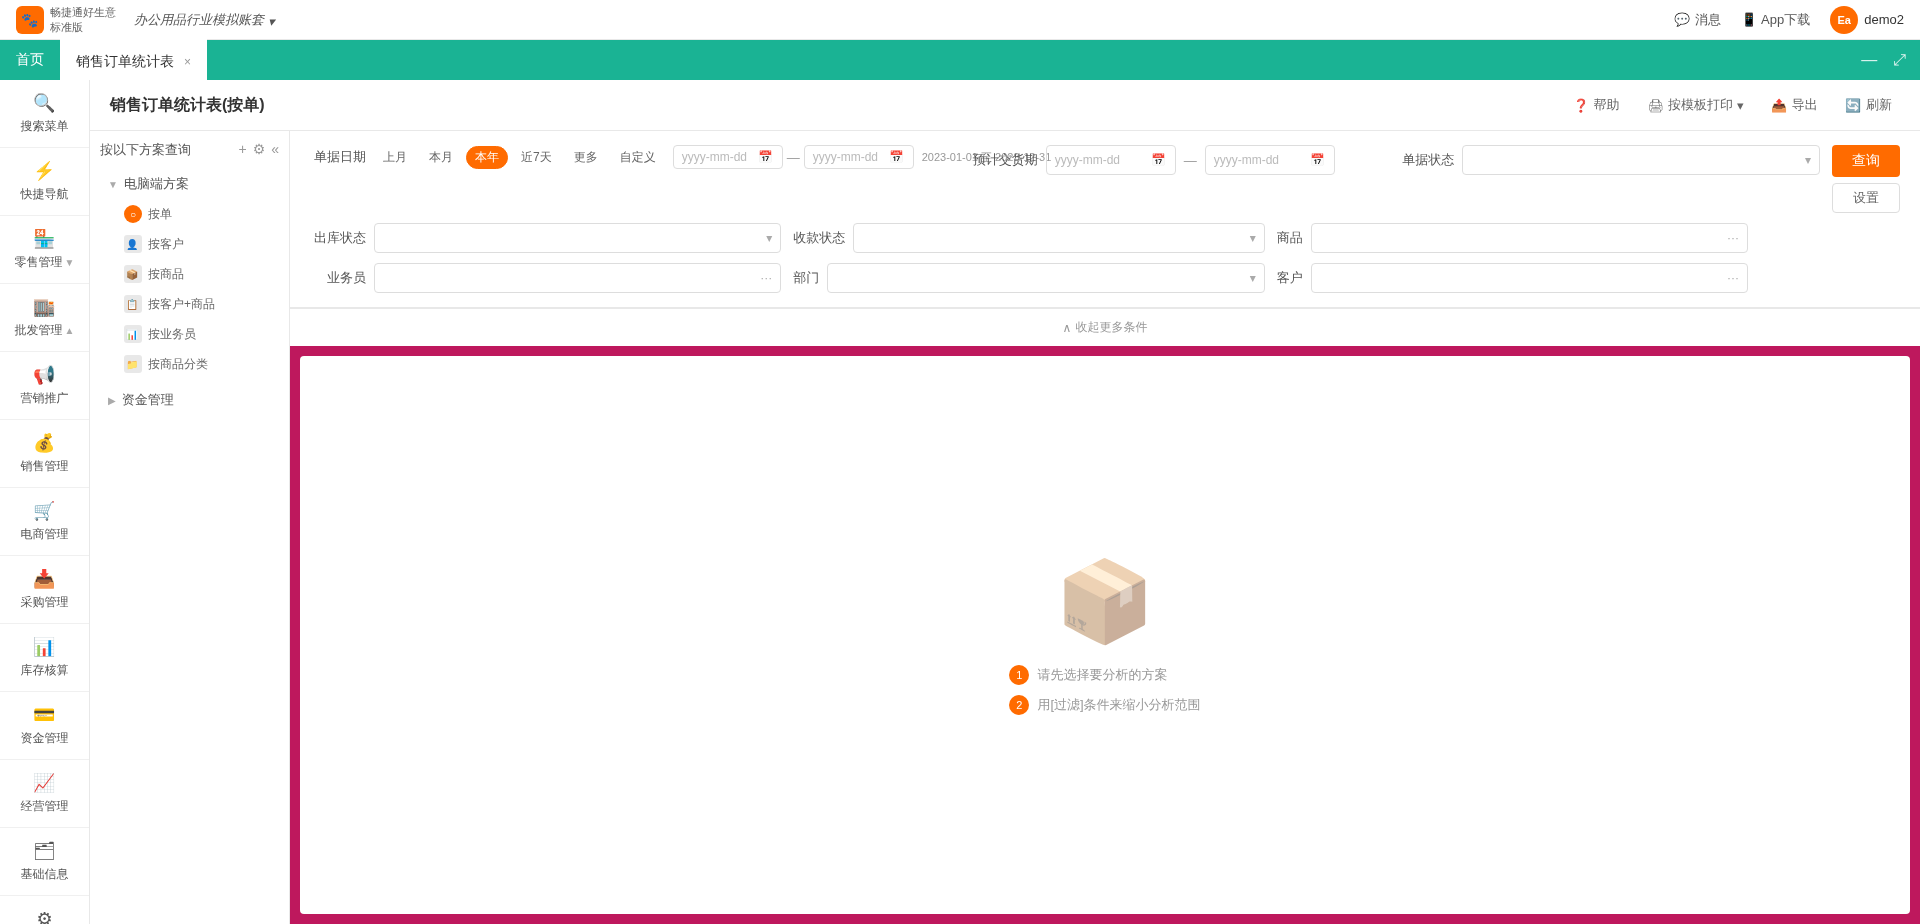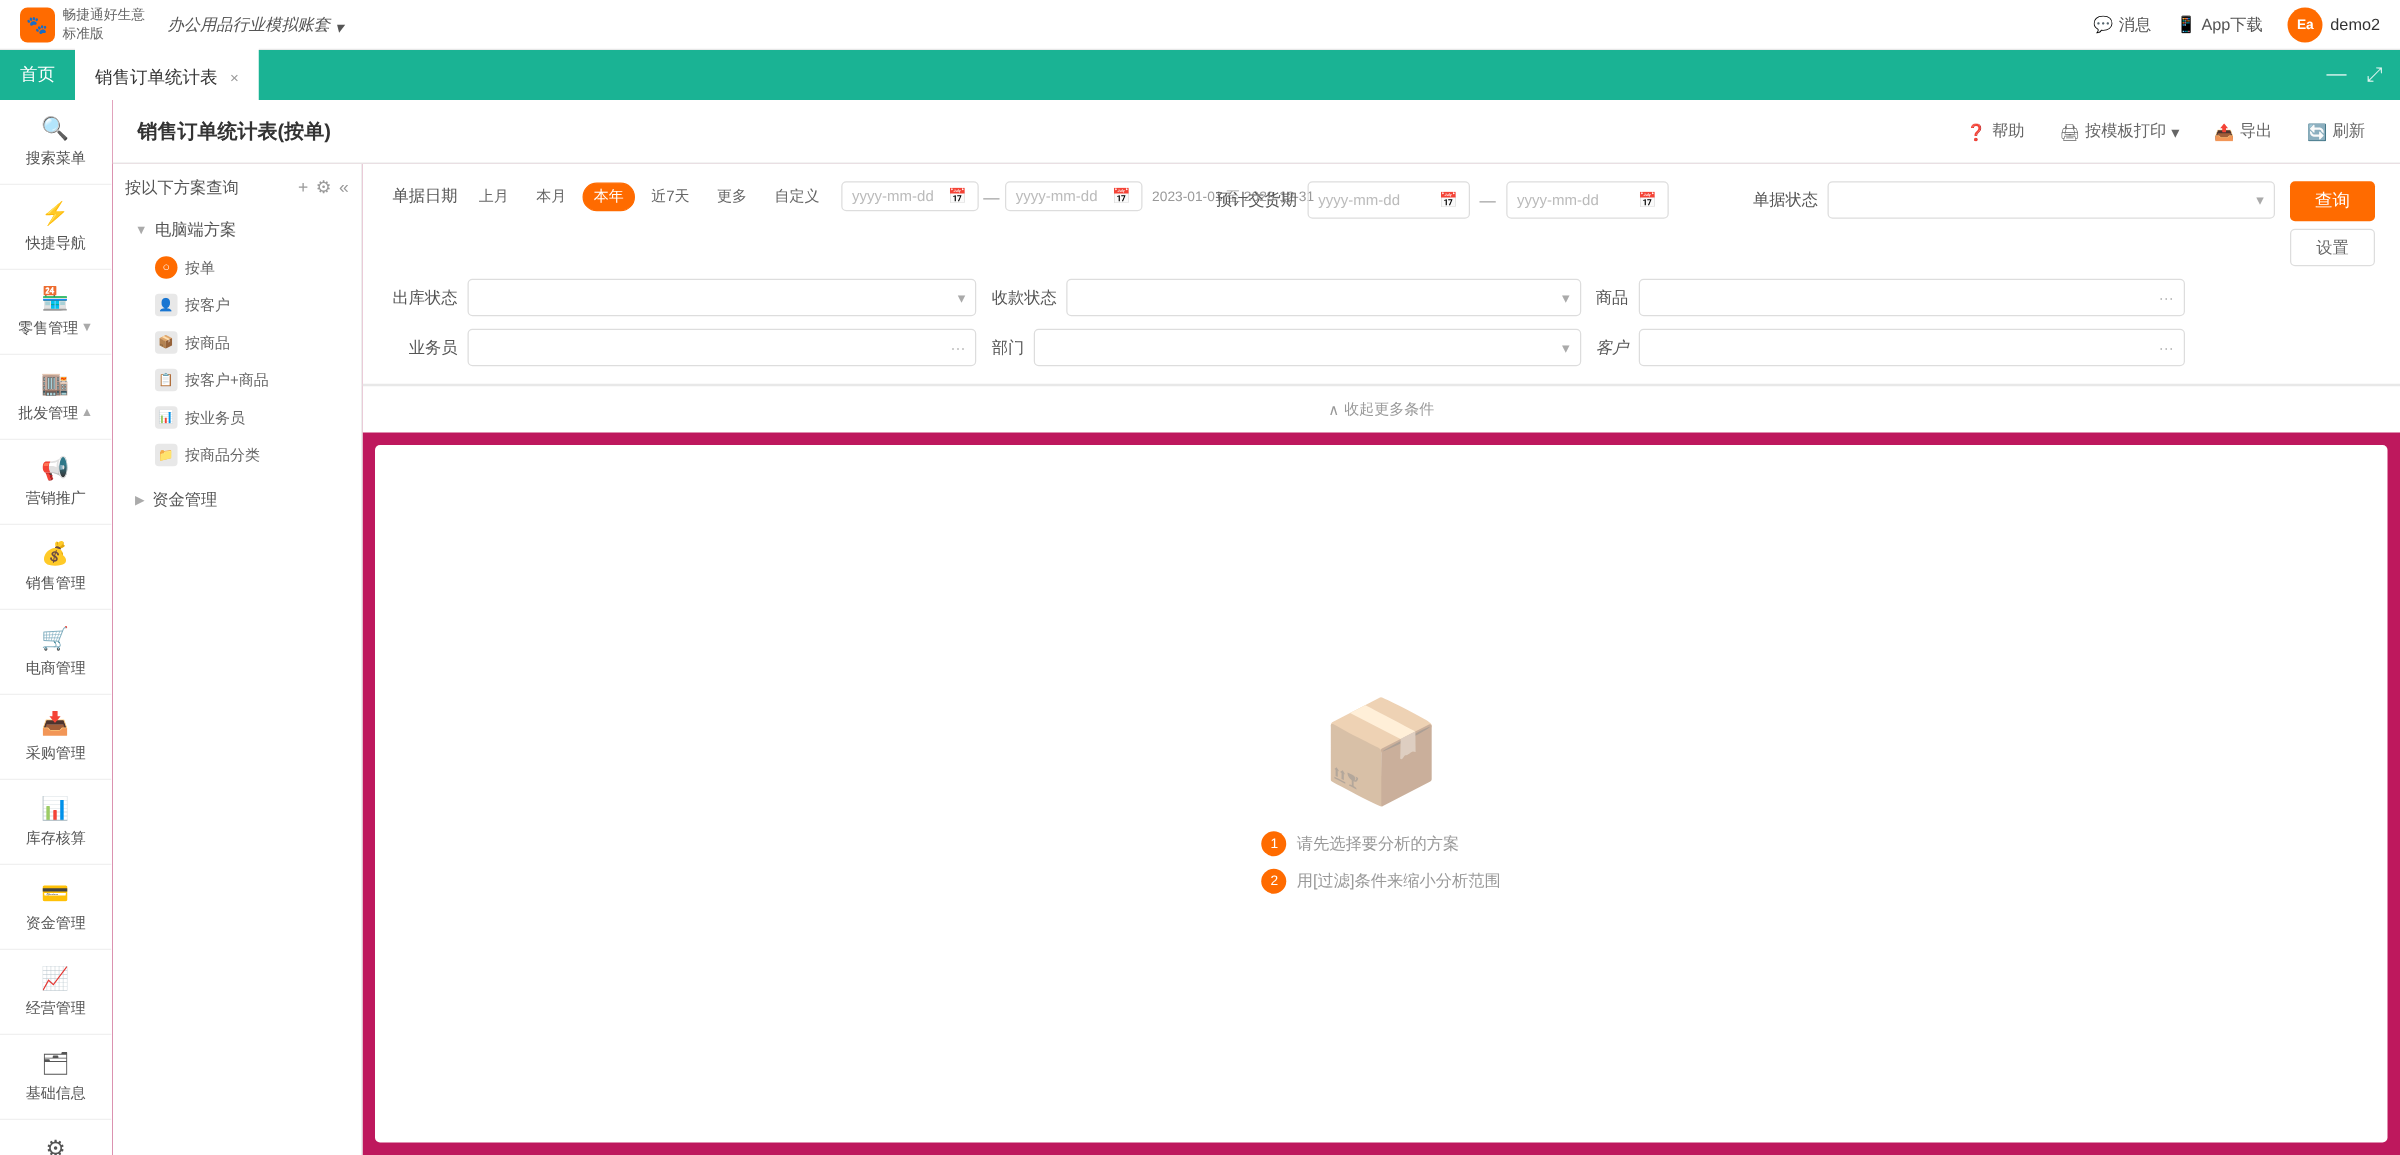--- a/index.html
+++ b/index.html
@@ -362,21 +362,21 @@
               </div>
             </div>
             <div style="flex:1;display:flex;align-items:center;gap:8px;">
               <span style="font-size:13px;color:#555;white-space:nowrap;">部门</span>
               <div class="fr-select" style="flex:1;border:1px solid #ddd;border-radius:4px;padding:5px 8px;font-size:12px;color:#bbb;display:flex;align-items:center;justify-content:space-between;">
                 <span></span>
                 <span style="color:#aaa;">▾</span>
               </div>
             </div>
             <div style="flex:1;display:flex;align-items:center;gap:8px;">
-              <span style="font-size:13px;color:#555;white-space:nowrap;font-style:italic;">客户</span>
+              <span style="font-size:13px;color:#555;white-space:nowrap;">客户</span>
               <div class="fr-input" style="flex:1;border:1px solid #ddd;border-radius:4px;padding:5px 8px;font-size:12px;color:#bbb;display:flex;align-items:center;justify-content:flex-end;">
                 <span style="color:#aaa;">···</span>
               </div>
             </div>
             <div style="width:140px;flex-shrink:0;"></div>
           </div>
 
         </div>
 
         <div class="collapse-bar">

